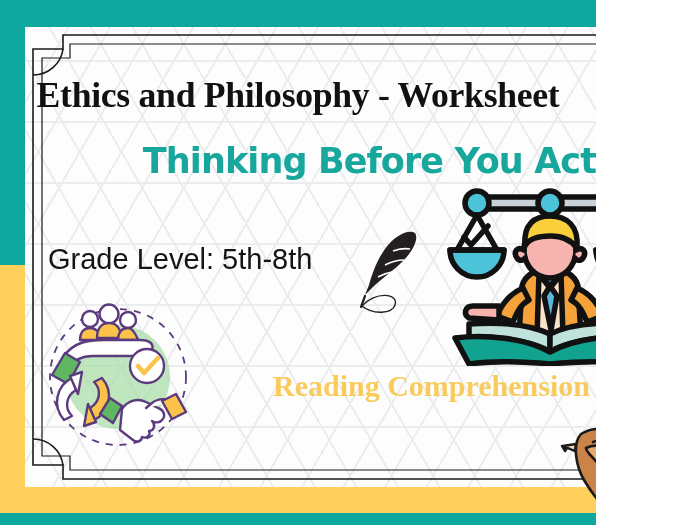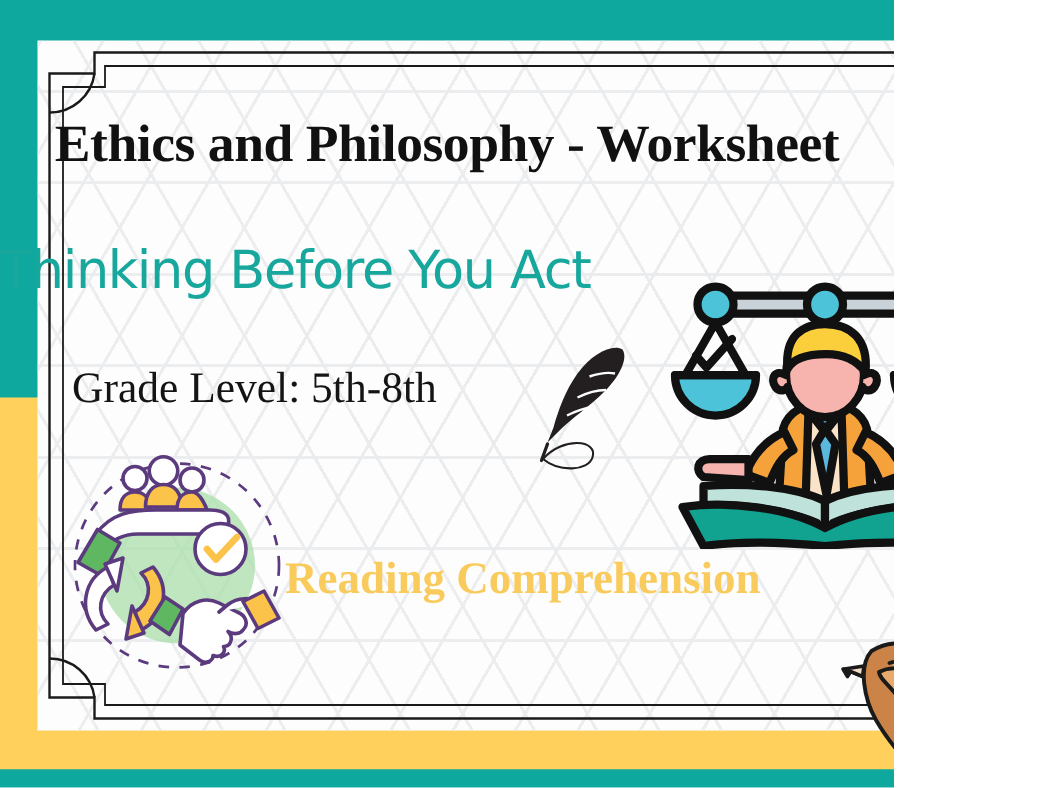--- a/index.html
+++ b/index.html
@@ -78,45 +78,44 @@
     font-size: 35px;
     letter-spacing: -0.3px;
     color: #111111;
     white-space: nowrap;
     transform: scaleX(1.02);
   }
 
   .heading-sub {
     position: absolute;
     left: 0; right: 0; top: 141px;
-    text-align: left;
+    text-align: right;
     font-family: "DejaVu Sans", sans-serif;
-    font-weight: 400;
+    font-weight: 700;
     font-size: 35px;
     letter-spacing: -0.9px;
     color: #17A79D;
     white-space: nowrap;
-    margin-top: 20px;
   }
 
   .grade-line {
     position: absolute;
     left: 48px; top: 243px;
-    font-family: Liberation Serif, serif;
+    font-family: Liberation Sans, sans-serif;
     font-weight: 400;
     font-size: 29px;
     color: #141414;
     white-space: nowrap;
   }
 
   .footer-lines {
     position: absolute;
     left: 190px; top: 365px;
     width: 400px;
-    text-align: left;
+    text-align: right;
     font-family: "Liberation Serif", serif;
     font-weight: 700;
     font-size: 30px;
     line-height: 1.42;
     color: #F9CB5C;
   }
   .footer-lines div { white-space: nowrap; }
 
   
   .art { position: absolute; }

